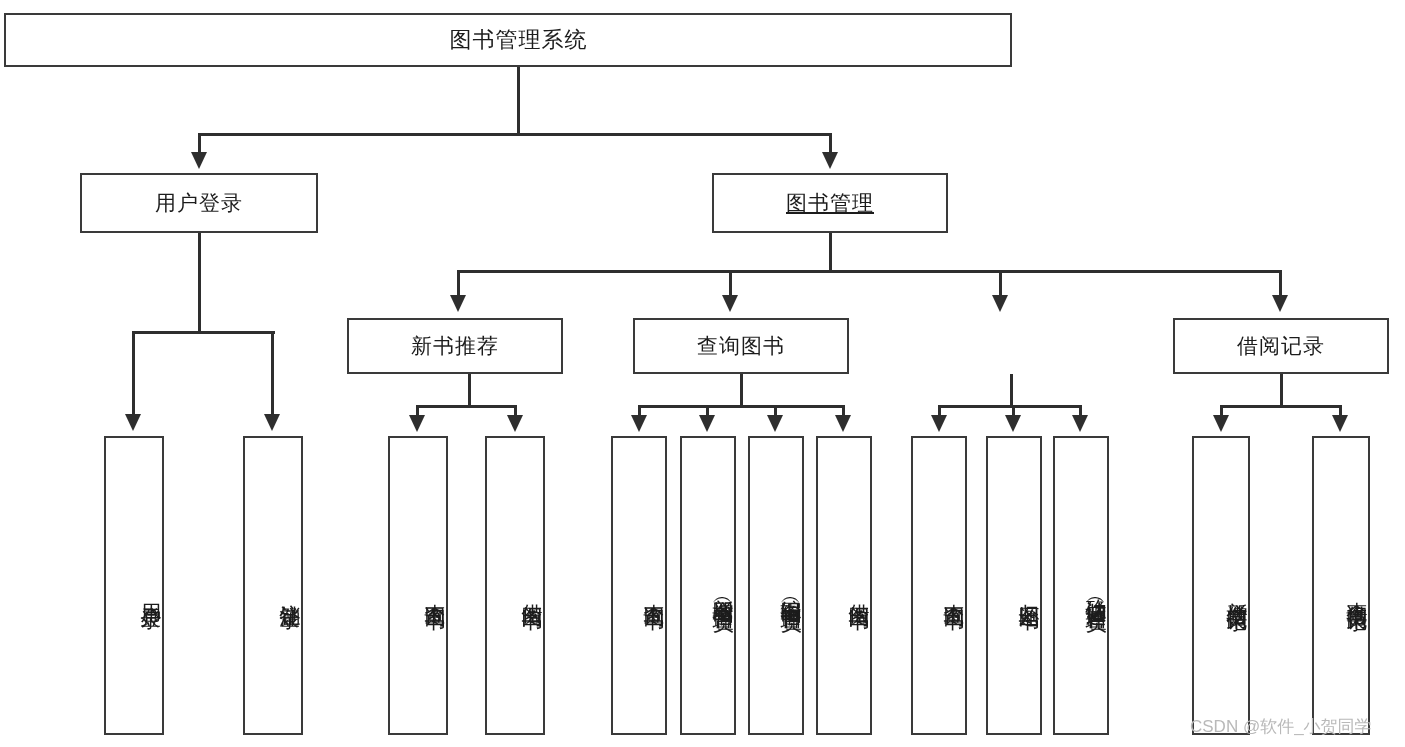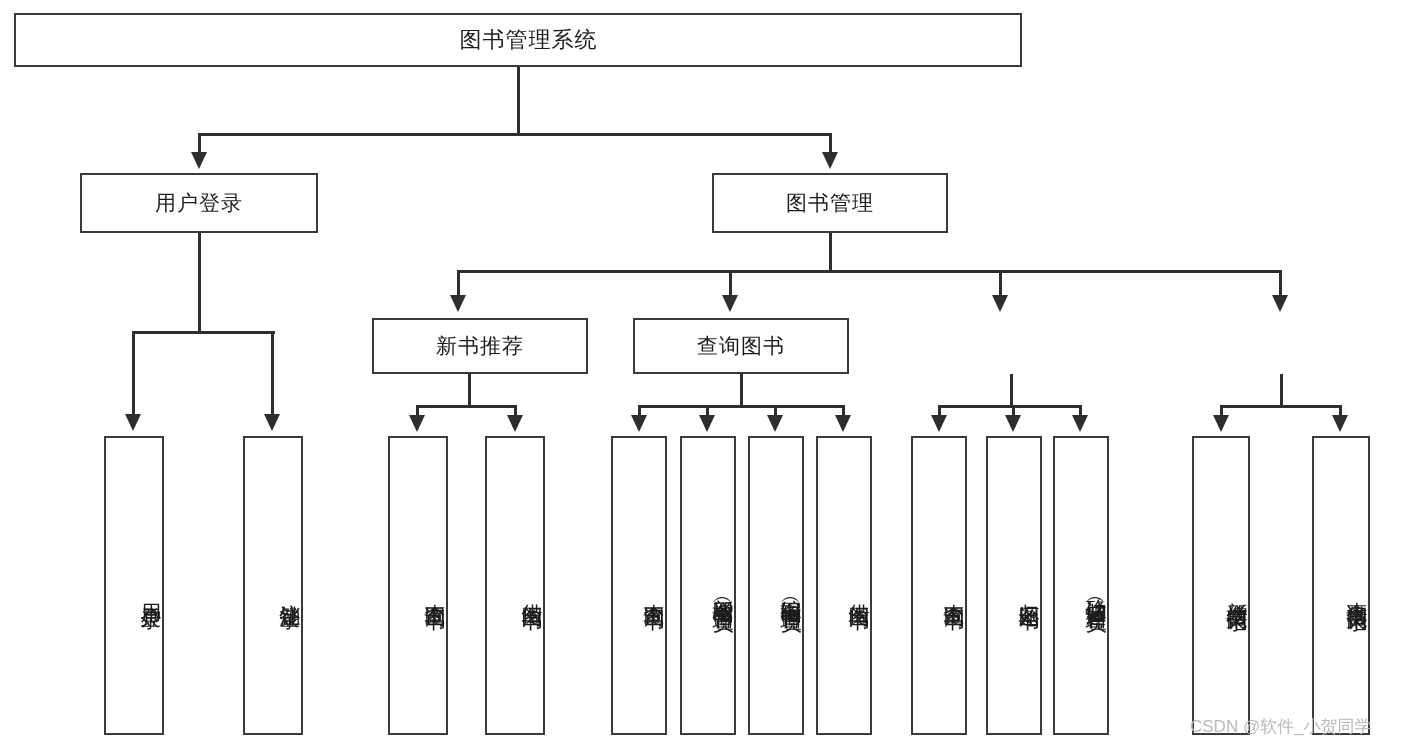--- a/index.html
+++ b/index.html
@@ -68,35 +68,35 @@
     color: #b9b9b9;
     white-space: nowrap;
     user-select: none;
   }
 </style>
 </head>
 <body>
 
 <div id="canvas">
 
-  <div class="node horiz root" id="node-root" style="left: 14px; top: 13px; width: 1008px; height: 54px; padding-left: 21px;">
+  <div class="node horiz root" id="node-root" style="left: 4px; top: 13px; width: 1008px; height: 54px; padding-left: 21px;">
     <span>图书管理系统</span>
   </div>
 
   <div class="edge v" style="left:517px; top:67px; height:68px;"></div>
   <div class="edge h" style="left:199px; top:133px; width:633px;"></div>
   <div class="edge v" style="left:198px; top:133px; height:22px;"></div>
   <div class="edge v" style="left:829px; top:133px; height:22px;"></div>
   <div class="arrow" style="left:191px; top:152px;"></div>
   <div class="arrow" style="left:822px; top:152px;"></div>
 
   <div class="node horiz" id="node-user-login" style="left: 80px; top: 173px; width: 238px; height: 60px;">
     <span>用户登录</span>
   </div>
-  <div class="node horiz" id="node-book-manage" style="left: 712px; top: 173px; width: 236px; height: 60px;">
+  <div class="node horiz" id="node-book-manage" style="left: 712px; top: 173px; width: 236px; height: 60px; text-decoration: underline;">
     <span>图书管理</span>
   </div>
 
   <div class="edge v" style="left:198px; top:233px; height:100px;"></div>
   <div class="edge h" style="left:133px; top:331px; width:142px;"></div>
   <div class="edge v" style="left:132px; top:331px; height:85px;"></div>
   <div class="edge v" style="left:271px; top:331px; height:85px;"></div>
   <div class="arrow" style="left:125px; top:414px;"></div>
   <div class="arrow" style="left:264px; top:414px;"></div>
 
@@ -104,25 +104,28 @@
   <div class="edge h" style="left:458px; top:270px; width:823px;"></div>
   <div class="edge v" style="left:457px; top:270px; height:27px;"></div>
   <div class="edge v" style="left:729px; top:270px; height:27px;"></div>
   <div class="edge v" style="left:999px; top:270px; height:27px;"></div>
   <div class="edge v" style="left:1279px; top:270px; height:27px;"></div>
   <div class="arrow" style="left:450px; top:295px;"></div>
   <div class="arrow" style="left:722px; top:295px;"></div>
   <div class="arrow" style="left:992px; top:295px;"></div>
   <div class="arrow" style="left:1272px; top:295px;"></div>
 
-  <div class="node horiz" id="node-new-book-rec" style="left: 372px; top: 318px; width: 216px; height: 56px;">
+  <div class="node horiz" id="node-new-book-rec" style="left: 347px; top: 318px; width: 216px; height: 56px;">
     <span>新书推荐</span>
   </div>
   <div class="node horiz" id="node-book-borrow" style="left: 633px; top: 318px; width: 216px; height: 56px;">
     <span>查询图书</span>
+  </div>
+  <div class="node horiz" id="node-borrow-record" style="left: 1173px; top: 318px; width: 216px; height: 56px;">
+    <span>借阅记录</span>
   </div>
 
   <div class="edge v" style="left:468px; top:374px; height:33px;"></div>
   <div class="edge h" style="left:417px; top:405px; width:100px;"></div>
   <div class="edge v" style="left:416px; top:405px; height:12px;"></div>
   <div class="edge v" style="left:514px; top:405px; height:12px;"></div>
   <div class="arrow" style="left:409px; top:415px;"></div>
   <div class="arrow" style="left:507px; top:415px;"></div>
 
   <div class="edge v" style="left:740px; top:374px; height:33px;"></div>

